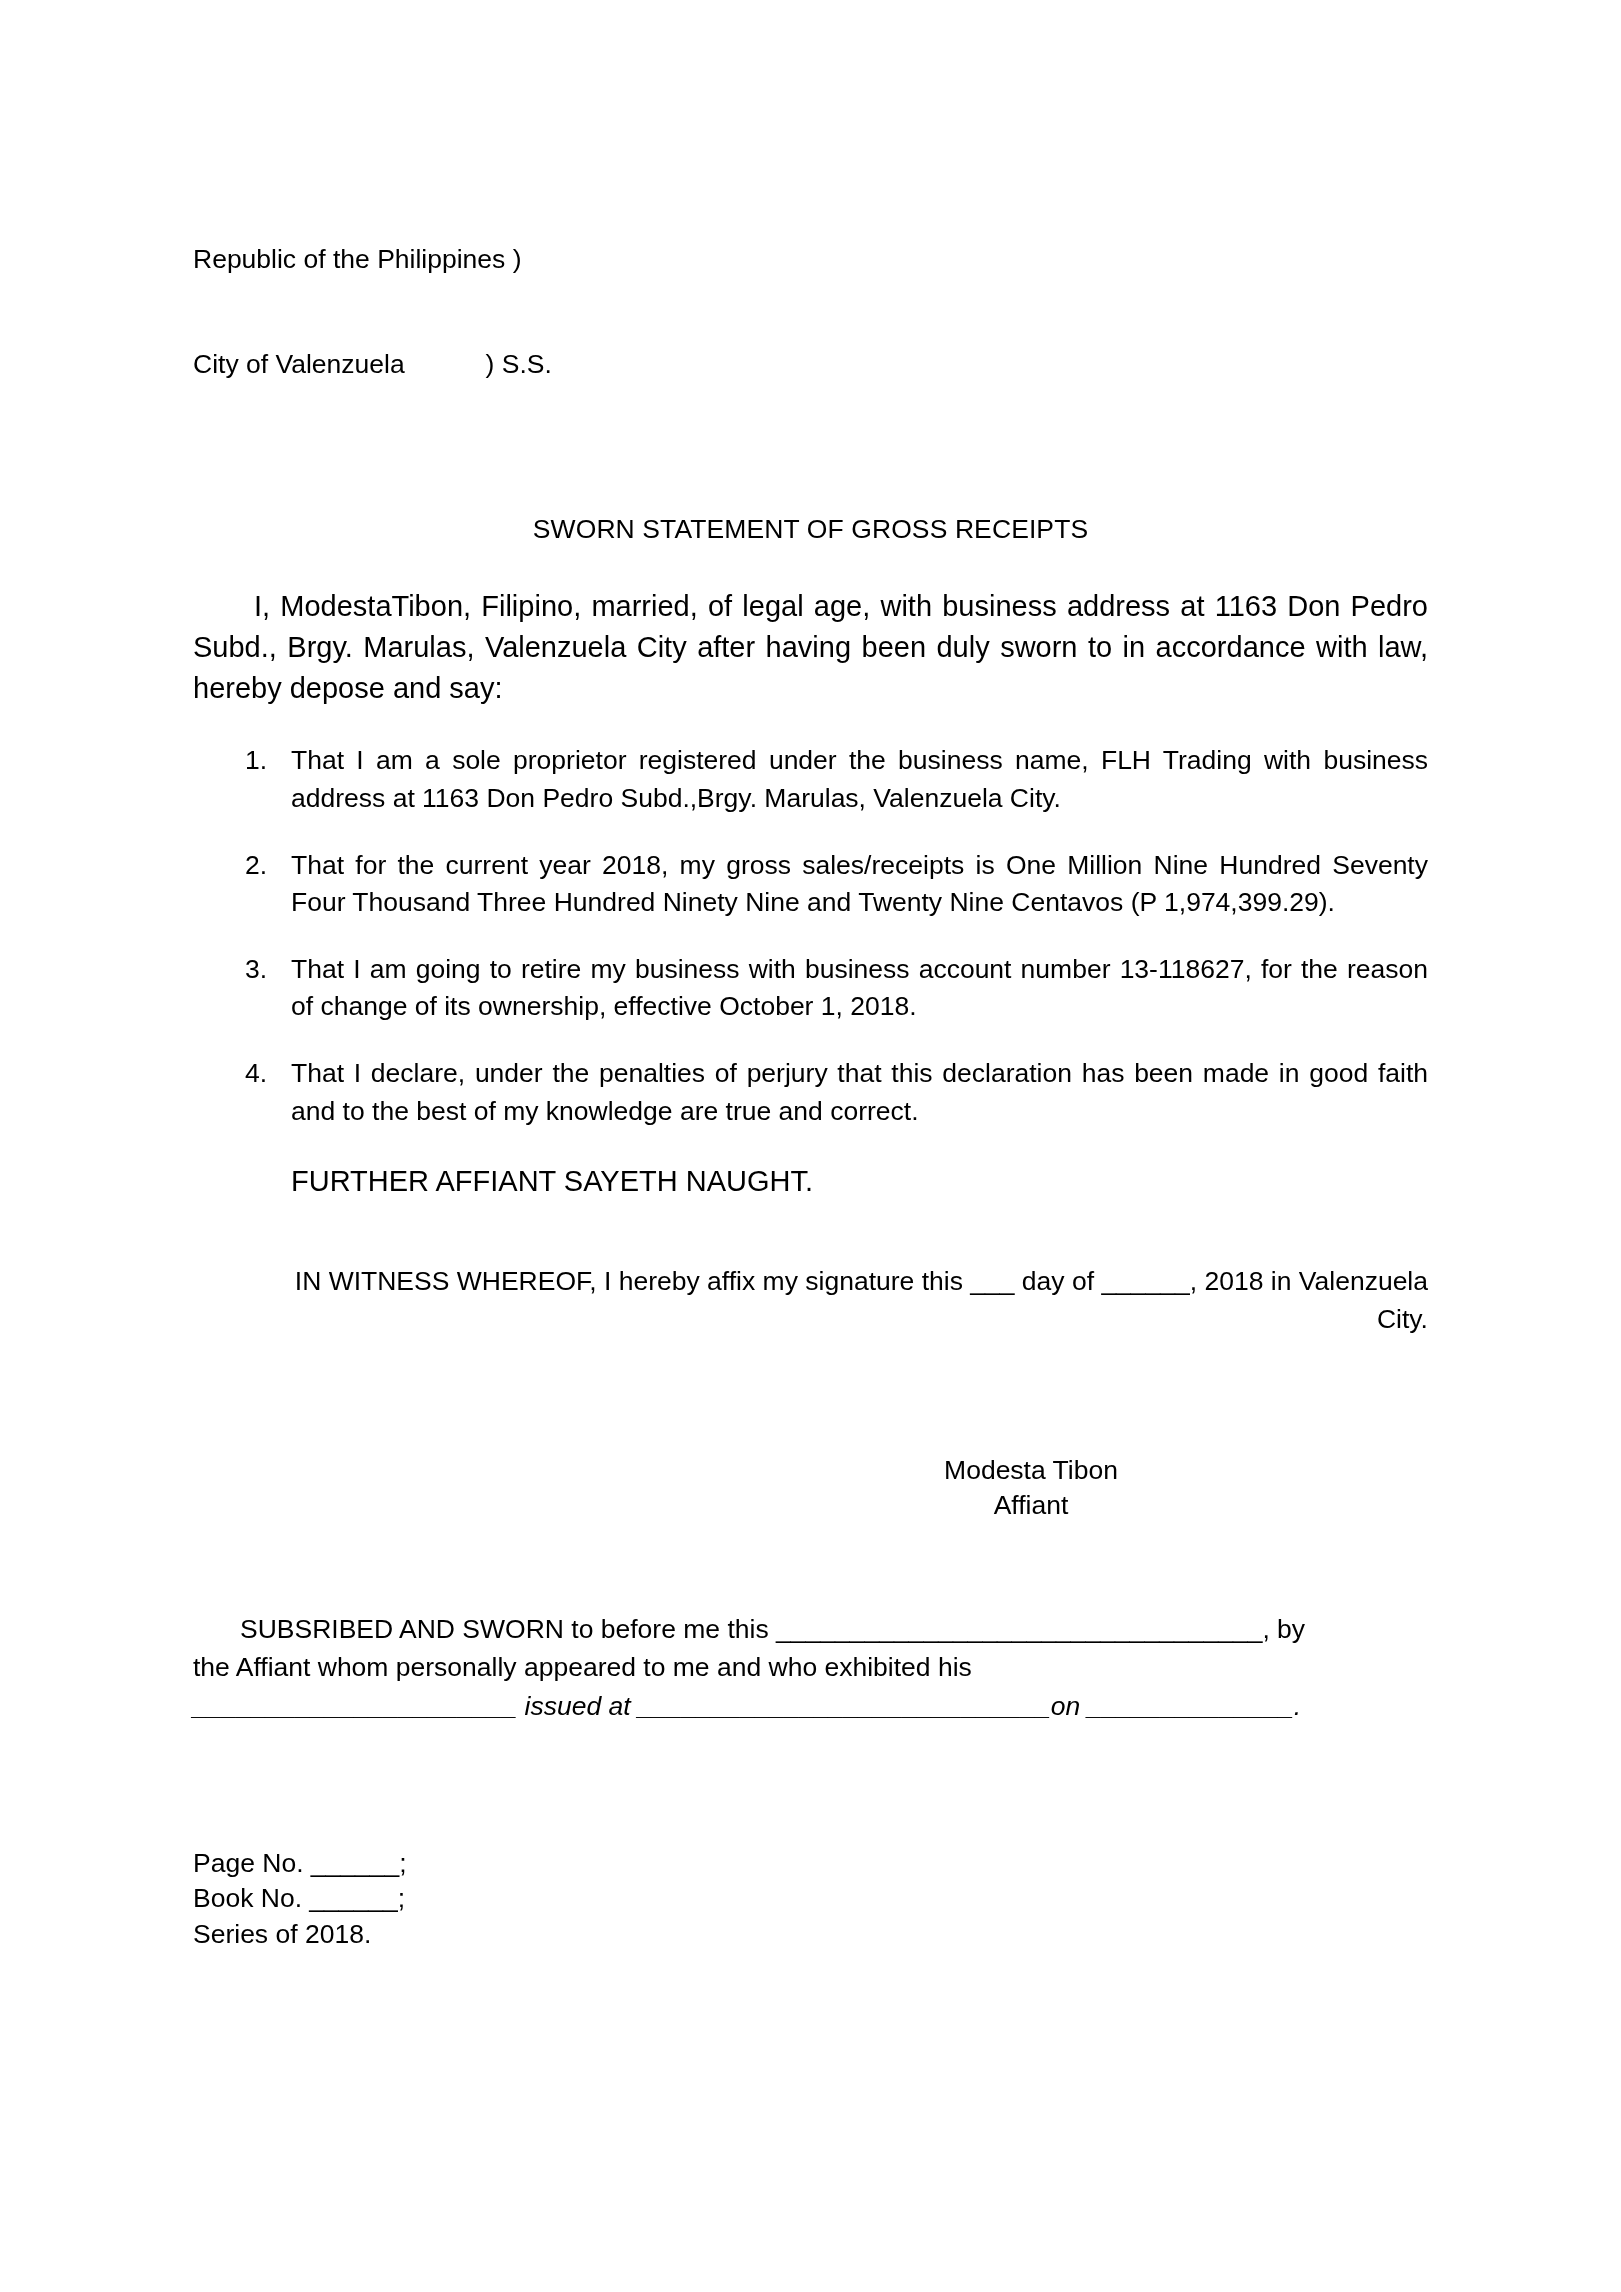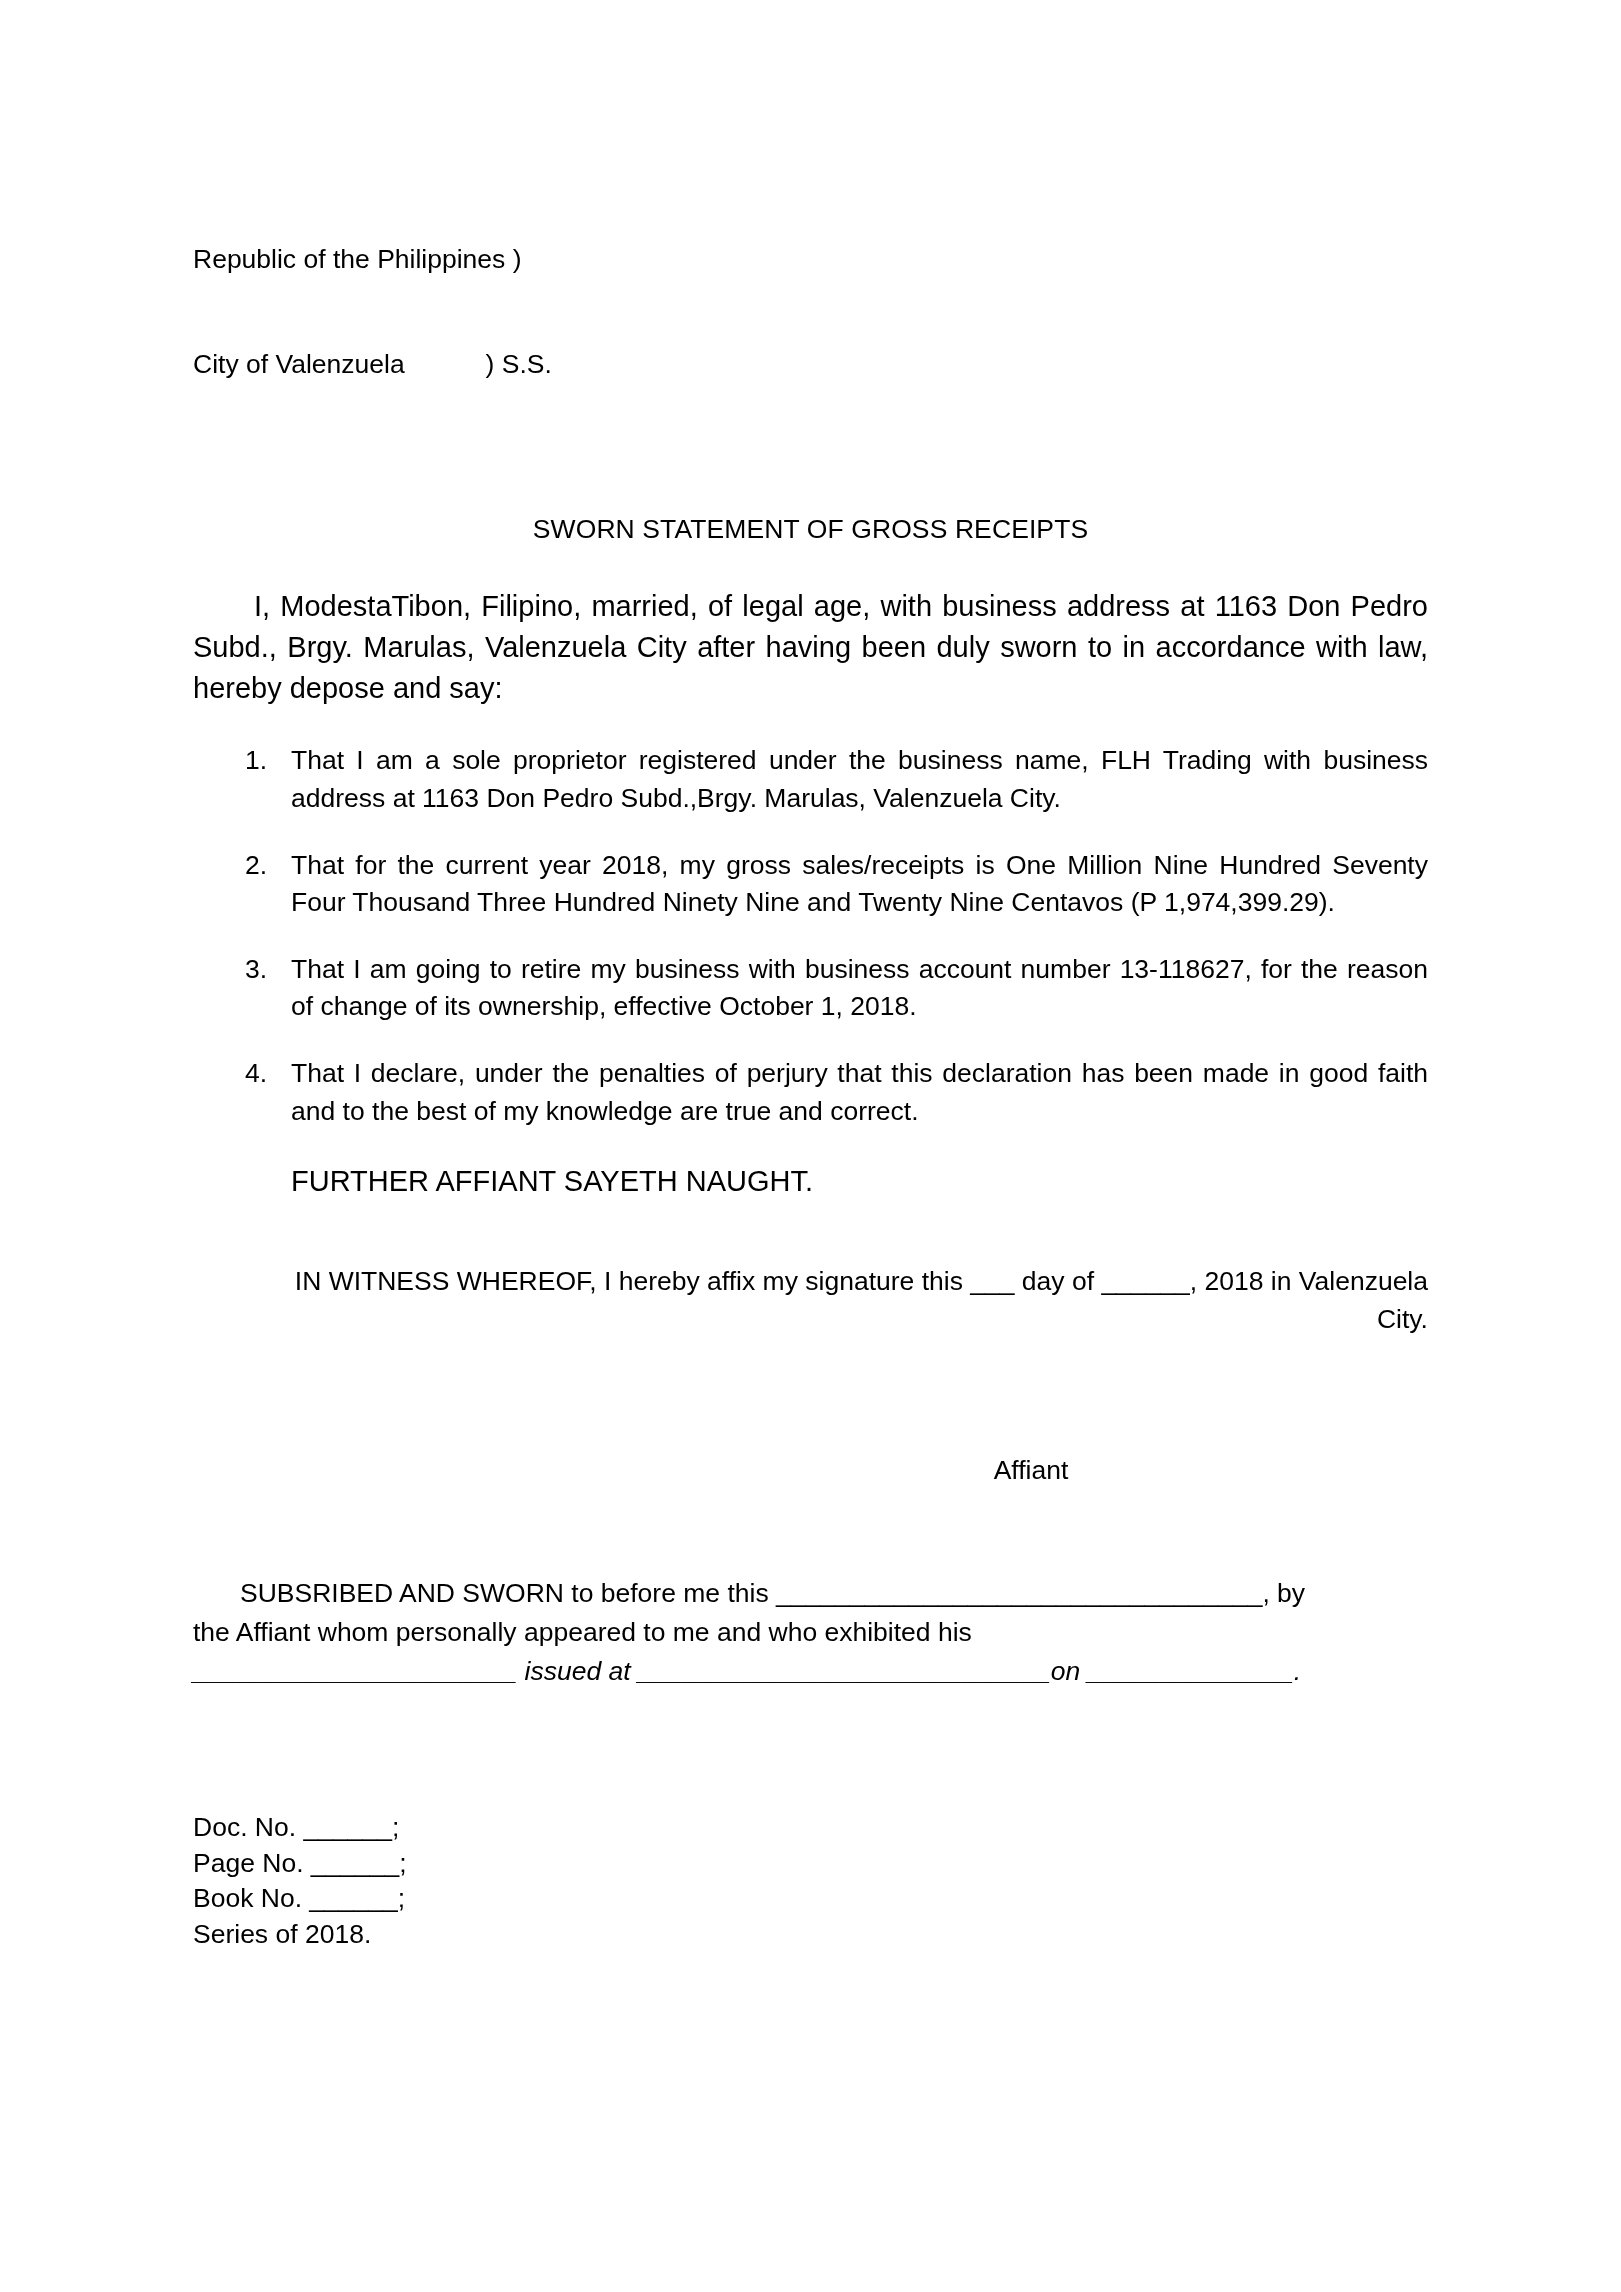--- a/index.html
+++ b/index.html
@@ -175,31 +175,31 @@
         <span class="marker">4.</span>
         <span>That I declare, under the penalties of perjury that this declaration has been made in good faith and to the best of my knowledge are true and correct.</span>
       </li>
     </ol>
 
     <div class="further">FURTHER AFFIANT SAYETH NAUGHT.</div>
 
     <div class="witness"><span class="lead"></span><span>IN WITNESS WHEREOF, I hereby affix my signature this ___ day of ______, 2018 in Valenzuela City.</span></div>
 
     <div class="signature-block">
+      <div>Modesta Tibon</div>
       <div>Affiant</div>
     </div>
 
     <div class="jurat">
       <div><span class="lead"></span><span>SUBSRIBED AND SWORN to before me this _________________________________,  by</span></div>
       <div class="jurat-line2">the Affiant whom personally appeared to me and who exhibited his</div>
       <div class="jurat-line3">______________________ issued at ____________________________on ______________.</div>
     </div>
 
     <div class="notarial">
-      <div>Doc. No. ______;</div>
       <div>Page No. ______;</div>
       <div>Book No. ______;</div>
       <div>Series of 2018.</div>
     </div>
 
   </div>
 </div>
 
 
 </body></html>

